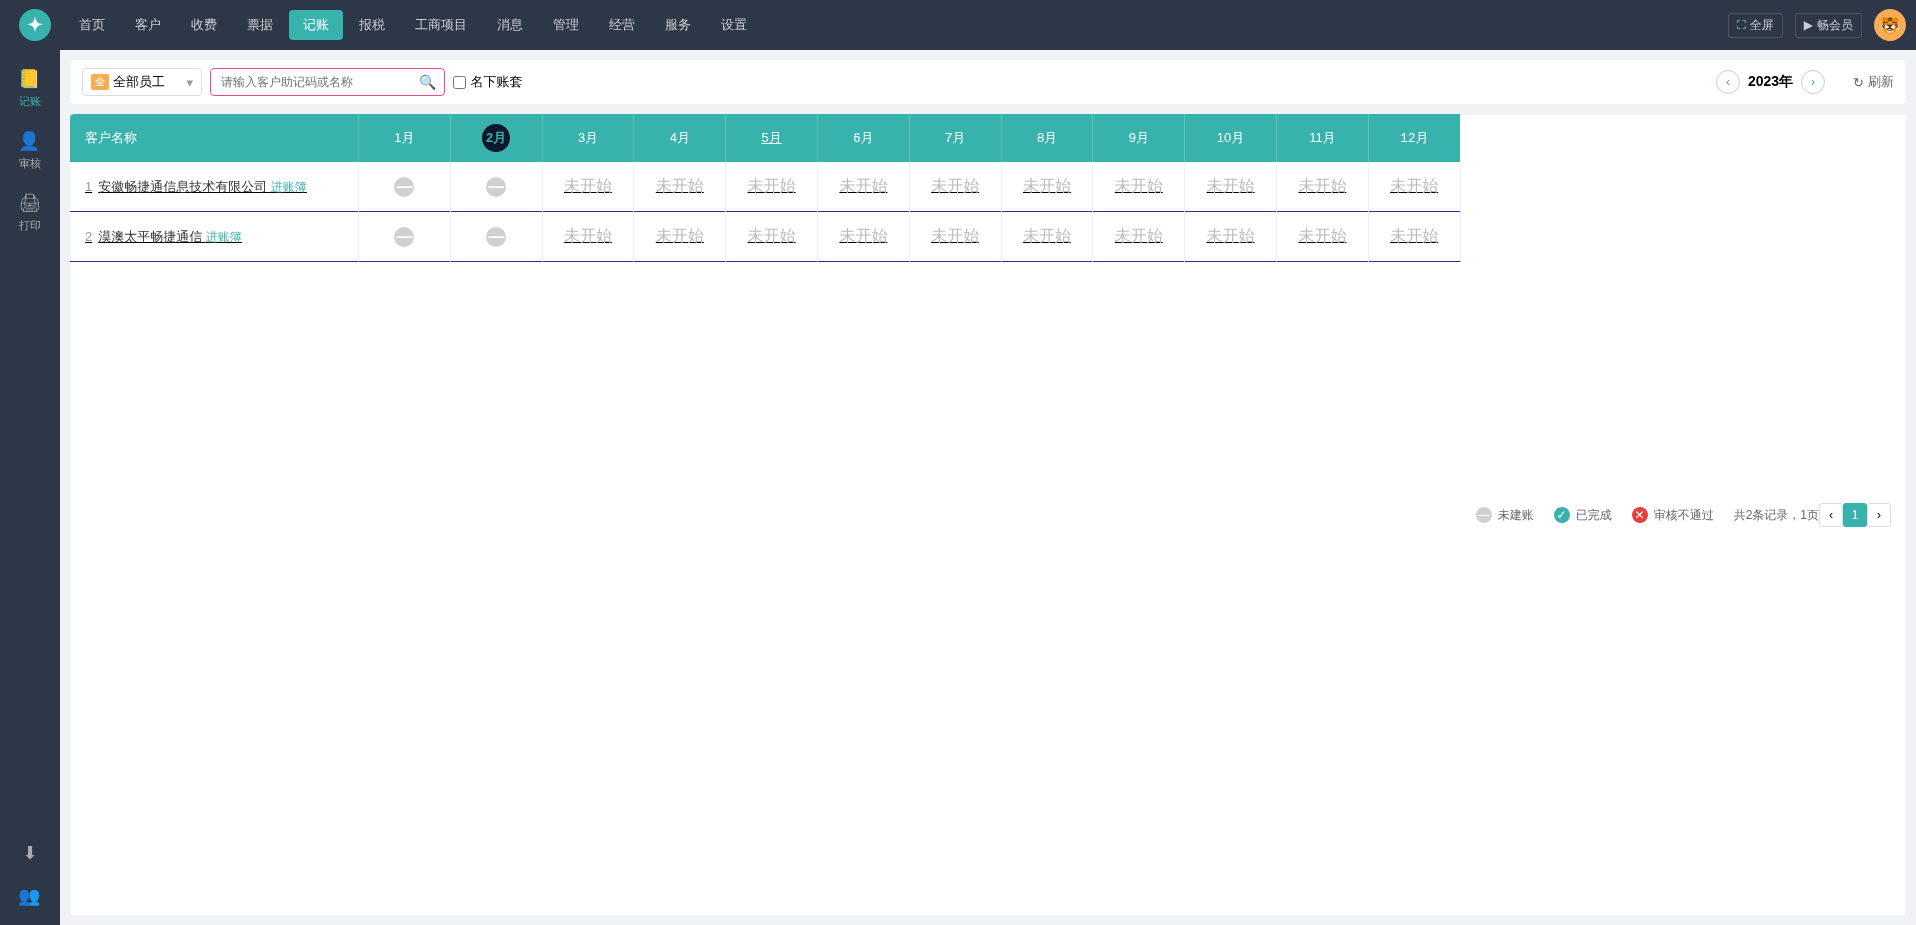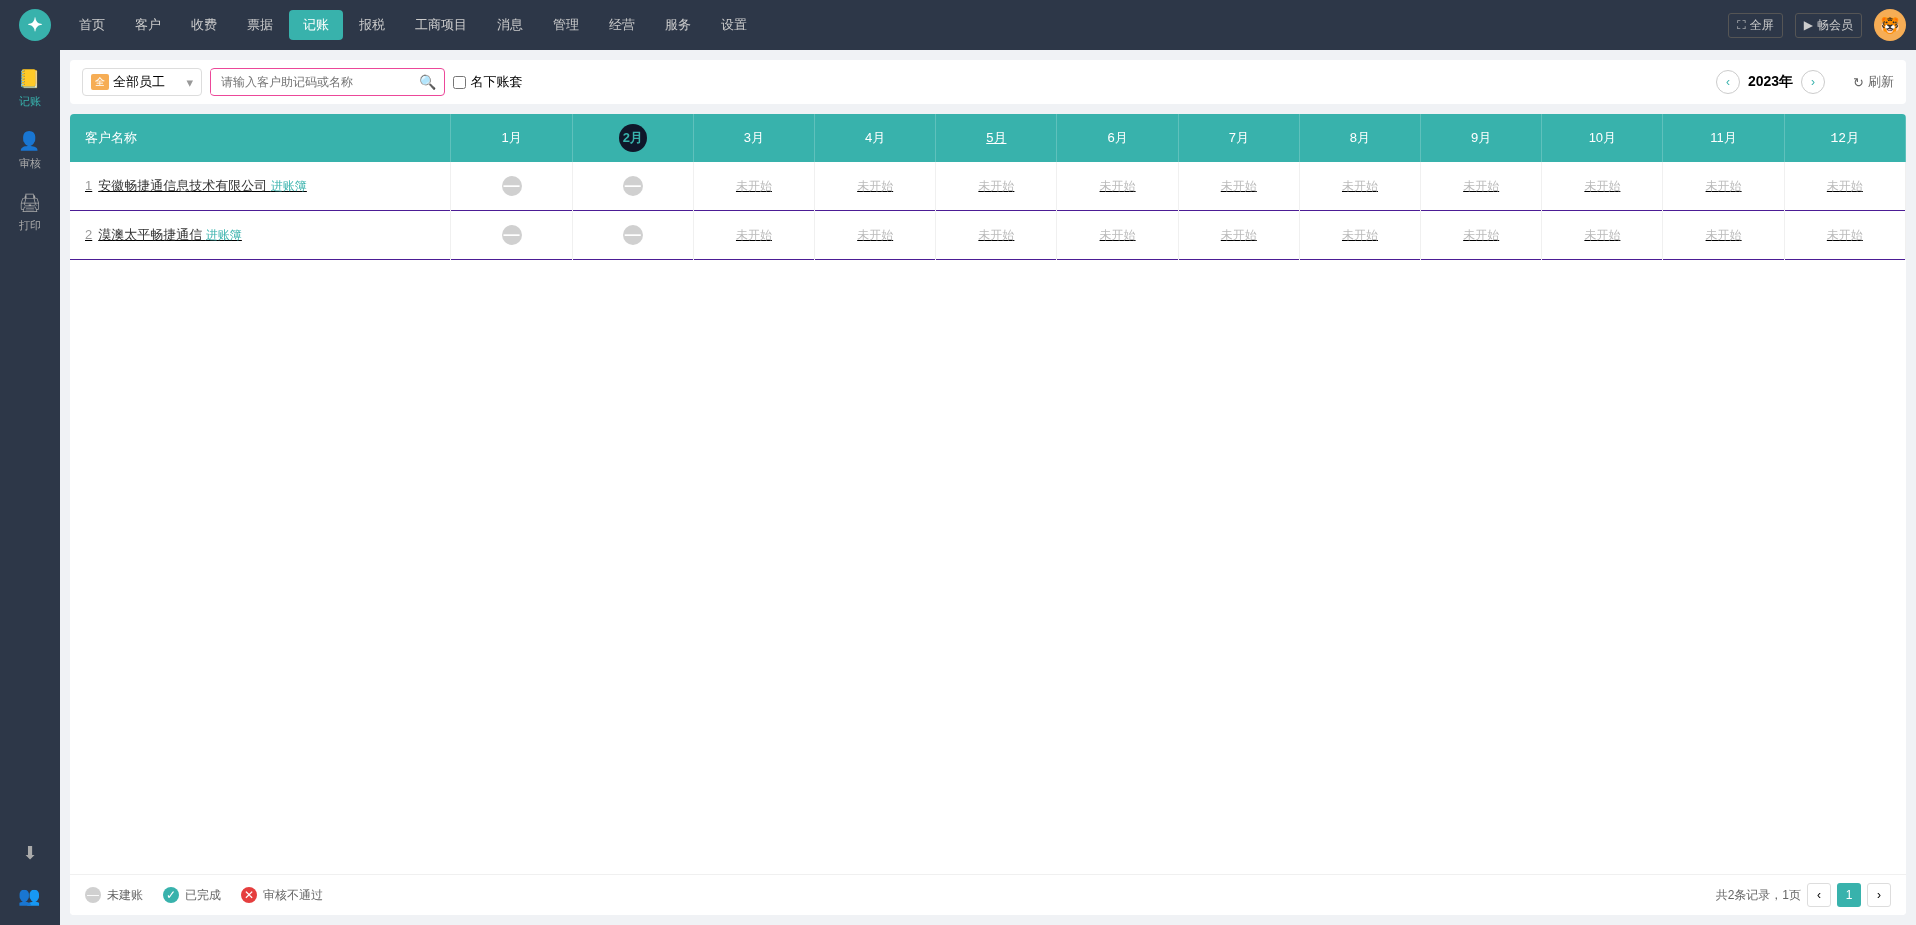--- a/index.html
+++ b/index.html
@@ -222,21 +222,21 @@
       margin-left: 20px;
     }
 
     
     .table-container {
       background: white;
       border-radius: 4px;
       overflow: hidden;
       flex: 1;
       display: flex;
-      flex-direction: column;
+      flex-direction: row;
     }
     .table-scroll {
       overflow-y: auto;
       flex: 1;
     }
     table {
       width: 100%;
       border-collapse: collapse;
       table-layout: fixed;
     }
@@ -286,21 +286,21 @@
       color: #999;
       margin-right: 6px;
     }
     .link-text {
       color: #38b2ac;
       cursor: pointer;
       font-size: 12px;
     }
     .status-not-started {
       color: #bbb;
-      font-size: 12px;
+      font-size: 16px;
     }
     .status-icon-minus {
       display: inline-block;
       width: 20px; height: 20px;
       border-radius: 50%;
       background: #d0d0d0;
       line-height: 20px;
       text-align: center;
       color: white;
       font-size: 16px;
@@ -335,21 +335,20 @@
     }
     .legend-dot-red {
       width: 16px; height: 16px; border-radius: 50%; background: #e53e3e;
       display: flex; align-items: center; justify-content: center;
       color: white; font-size: 12px;
     }
     .pagination {
       margin-left: auto;
       display: flex;
       align-items: center;
-      gap: 6px;
     }
     .page-info { font-size: 12px; color: #666; }
     .page-btn {
       width: 24px; height: 24px;
       border: 1px solid #ddd;
       border-radius: 3px;
       background: white;
       cursor: pointer;
       display: flex; align-items: center; justify-content: center;
       font-size: 12px;

